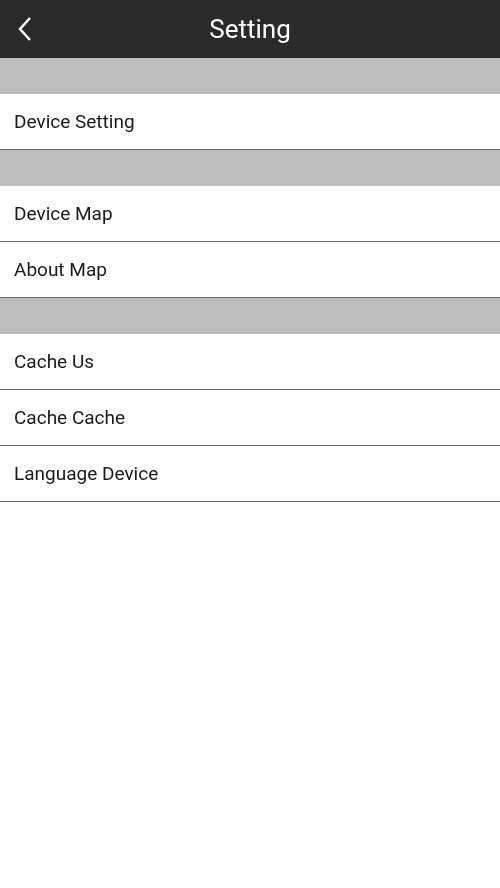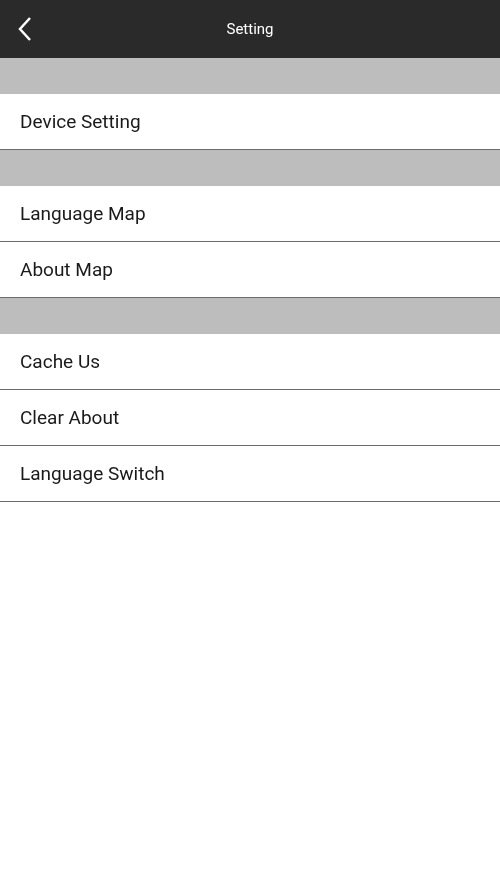--- a/index.html
+++ b/index.html
@@ -35,30 +35,30 @@
     }
     .back-button svg {
       stroke: #ffffff;
       stroke-width: 2.5;
       fill: none;
     }
     .header-title {
       width: 100%;
       text-align: center;
       color: #ffffff;
-      font-size: 15px;
+      font-size: 26px;
       font-weight: 400;
     }
     .section-gap {
       background: #bdbdbd;
       height: 36px;
     }
     .list-item {
       background: #ffffff;
-      padding: 16px 20px;
+      padding: 16px 14px;
       font-size: 19px;
       color: #1a1a1a;
       border-bottom: 1px solid #6b6b6b;
       cursor: pointer;
     }
     .list-item:first-of-type {
       border-top: 1px solid #888888;
     }
   </style>
 </head>
@@ -75,29 +75,29 @@
 
 <div class="section-gap"></div>
 
 <div class="list-item">
   <span>Device Setting</span>
 </div>
 
 <div class="section-gap"></div>
 
 <div class="list-item">
-  <span>Language Map</span>
+  <span>Device Map</span>
 </div>
 <div class="list-item">
   <span>About Map</span>
 </div>
 
 <div class="section-gap"></div>
 
 <div class="list-item">
   <span>Cache Us</span>
 </div>
 <div class="list-item">
-  <span>Clear About</span>
+  <span>Cache Cache</span>
 </div>
 <div class="list-item">
-  <span>Language Switch</span>
+  <span>Language Device</span>
 </div>
 
 </body></html>

